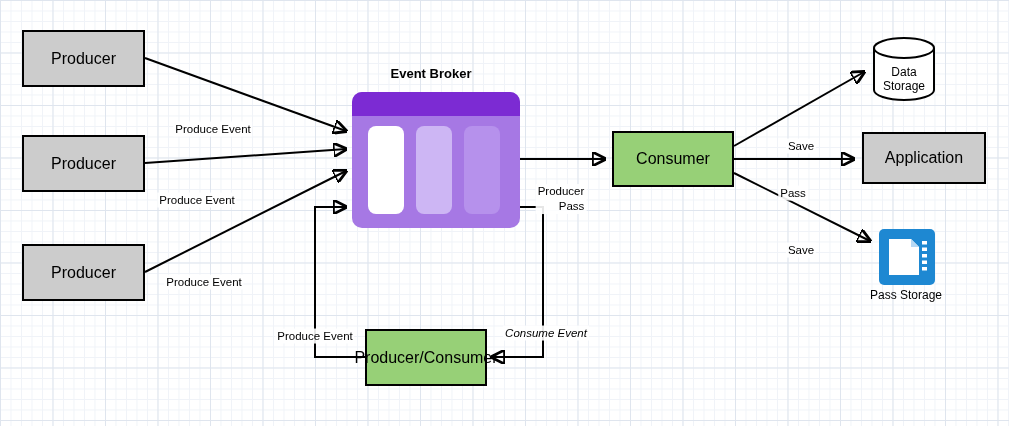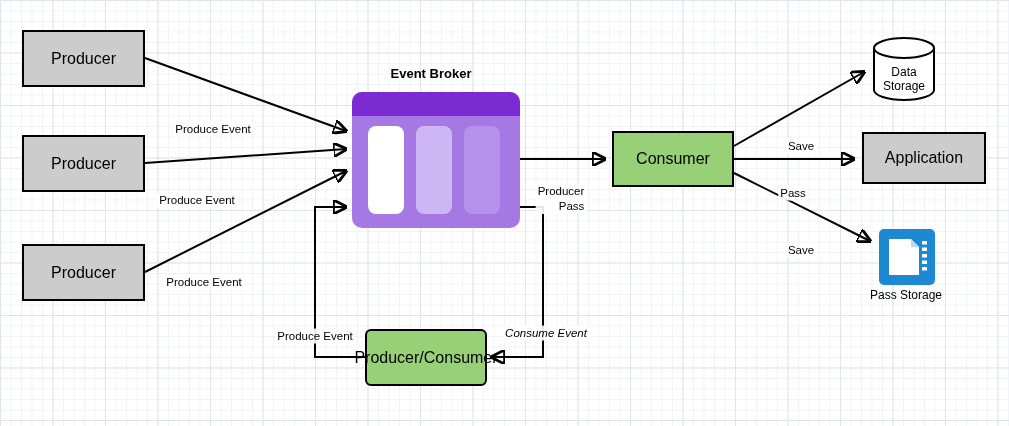--- a/index.html
+++ b/index.html
@@ -147,21 +147,21 @@
   <div class="file-icon-wrap">
     <svg width="58" height="58" viewBox="0 0 58 58">
       <rect x="1" y="1" width="56" height="56" rx="5" fill="#1e88d2"></rect>
       <path d="M11,11 L33,11 L41,19 L41,47 L11,47 Z" fill="#ffffff"></path>
       <path d="M33,11 L41,19 L33,19 Z" fill="#b7d9f4"></path>
       <line x1="46.5" y1="13" x2="46.5" y2="45" stroke="#ffffff" stroke-width="5" stroke-dasharray="3.5 3"></line>
     </svg>
   </div>
   <div class="file-label">Pass Storage</div>
 
-  <div class="node green" style="left:365px; top:329px; width:122px; height:57px;border-radius:6px;">
+  <div class="node green" style="left:365px; top:329px; width:122px; height:57px;">
     <span>Producer/Consumer</span>
   </div>
 
   <div class="edge-label" style="left:213px; top:89px;">Produce Event</div>
   <div class="edge-label" style="left:197px; top:160px;">Produce Event</div>
   <div class="edge-label" style="left:204px; top:242px;">Produce Event</div>
   <div class="edge-label" style="left:561px; top:159px;">
     <div>Producer</div>
     <div>Pass</div>
   </div>

